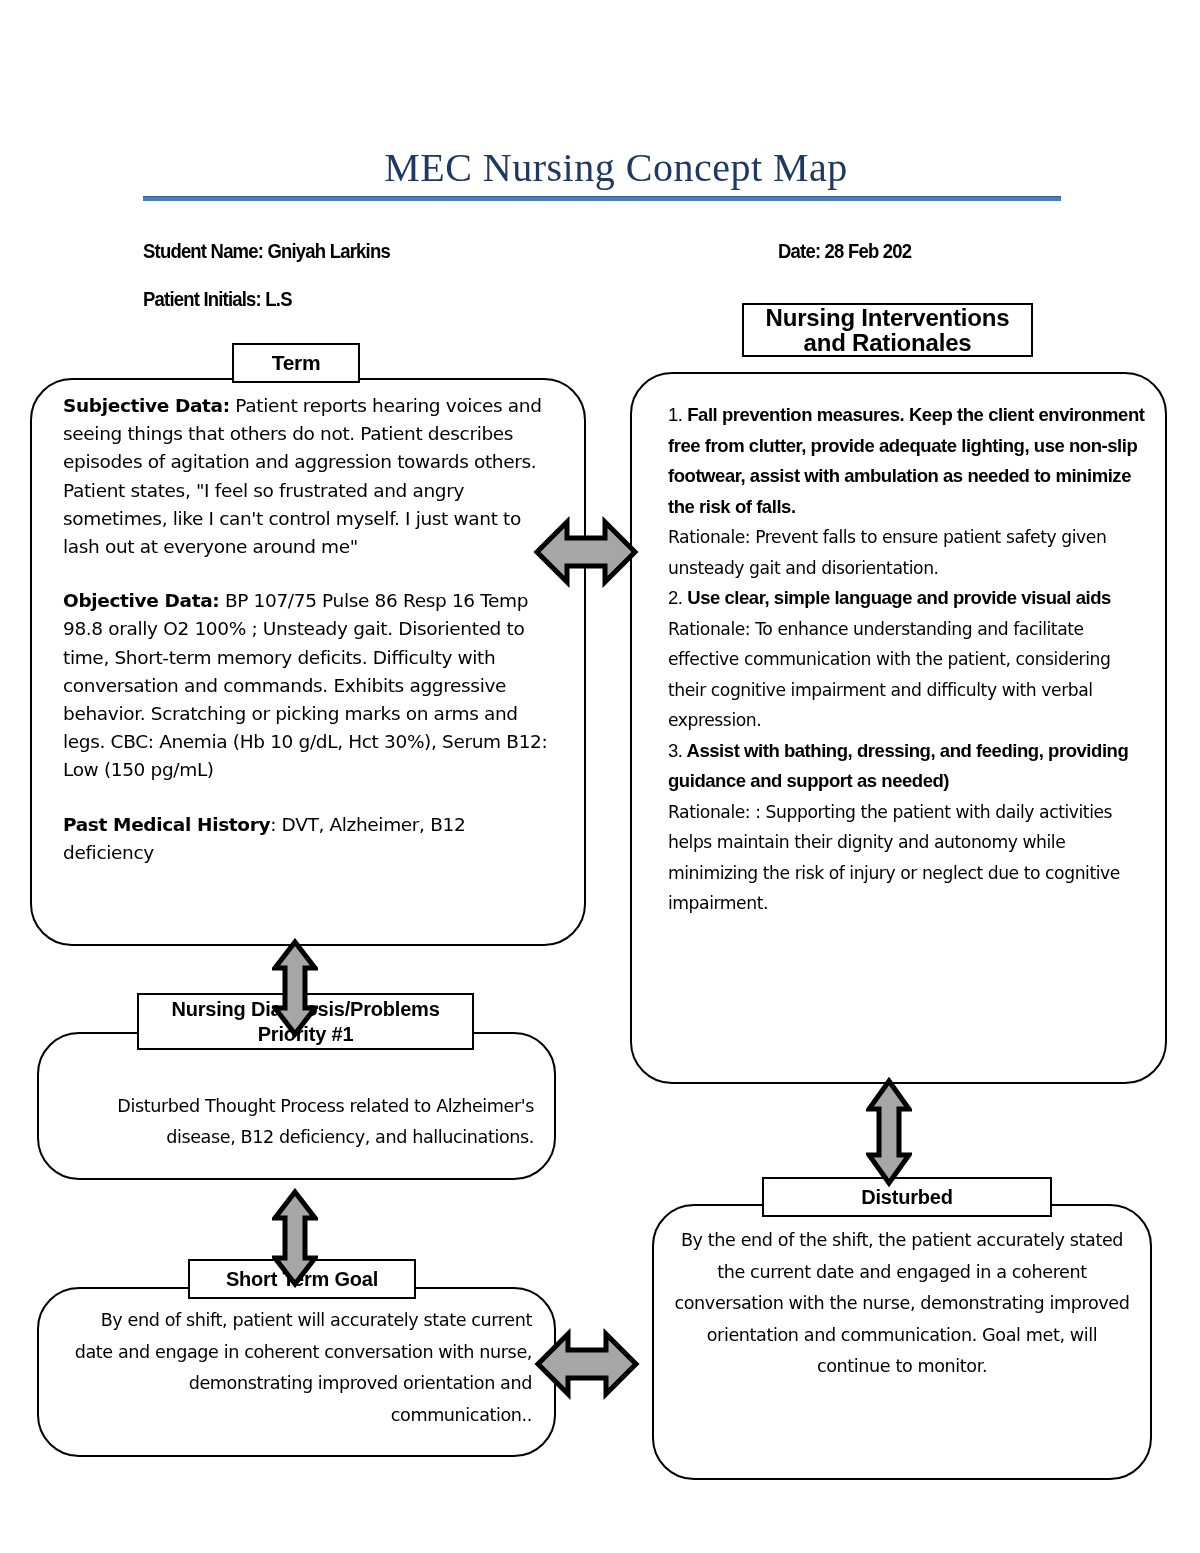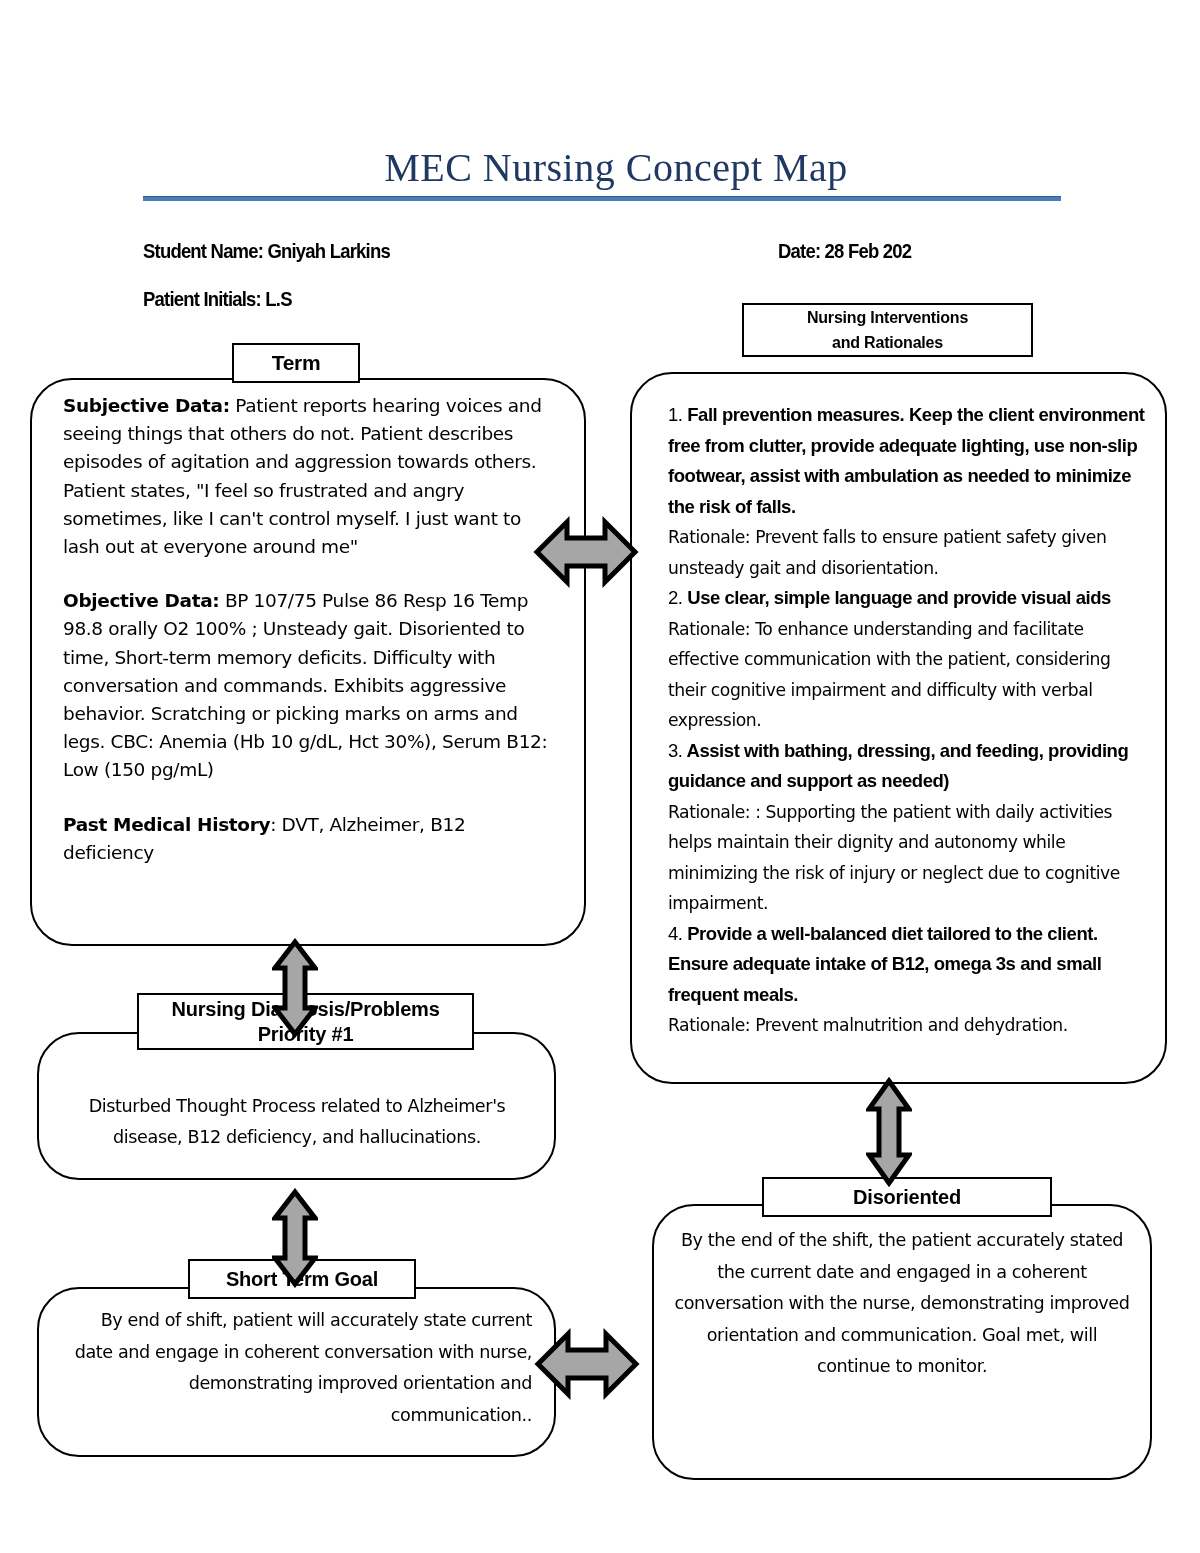--- a/index.html
+++ b/index.html
@@ -121,21 +121,21 @@
     left: 630px;
     top: 372px;
     width: 537px;
     height: 712px;
   }
   #interventions-label {
     left: 742px;
     top: 303px;
     width: 291px;
     height: 54px;
-    font-size: 16px;
+    font-size: 24px;
     line-height: 25px;
     letter-spacing: -0.2px;
   }
   #interventions-body {
     left: 668px;
     top: 400px;
     width: 484px;
   }
   .iv-item { margin: 0; }
   .iv-head {
@@ -170,21 +170,21 @@
     width: 337px;
     height: 57px;
     font-size: 20px;
     line-height: 25px;
     letter-spacing: -0.2px;
   }
   #diagnosis-body {
     left: 60px;
     top: 1091px;
     width: 474px;
-    text-align: center;
+    text-align: right;
     font-family: "DejaVu Sans", sans-serif;
     font-size: 17.6px;
     line-height: 31px;
     letter-spacing: -0.4px;
   }
 
   
   #goal-node {
     left: 37px;
     top: 1287px;
@@ -286,43 +286,39 @@
     <div class="iv-item">
       <p class="iv-head"><span class="num">2.</span><span> Use clear, simple language and provide visual aids</span></p>
       <p class="iv-rationale">Rationale: To enhance understanding and facilitate effective communication with the patient, considering their cognitive impairment and difficulty with verbal expression.</p>
     </div>
 
     <div class="iv-item">
       <p class="iv-head"><span class="num">3.</span><span> Assist with bathing, dressing, and feeding, providing guidance and support as needed)</span></p>
       <p class="iv-rationale">Rationale: : Supporting the patient with daily activities helps maintain their dignity and autonomy while minimizing the risk of injury or neglect due to cognitive impairment.</p>
     </div>
 
-    <div class="iv-item">
-      <p class="iv-head"><span class="num">4.</span><span> Provide a well-balanced diet tailored to the client. Ensure adequate intake of B12, omega 3s and small frequent meals.</span></p>
-      <p class="iv-rationale"> Rationale: Prevent malnutrition and dehydration.</p>
-    </div>
 
   </div>
 
   <div class="node" id="diagnosis-node"></div>
   <div class="node-label" id="diagnosis-label">
     <span>Nursing Diagnosis/Problems</span>
     <span>Priority #1</span>
   </div>
   <div class="node-body" id="diagnosis-body">Disturbed Thought Process related to Alzheimer's disease, B12 deficiency, and hallucinations.</div>
 
   <div class="node" id="goal-node"></div>
   <div class="node-label" id="goal-label">
     <span>Short Term Goal</span>
   </div>
   <div class="node-body" id="goal-body">By end of shift, patient will accurately state current date and engage in coherent conversation with nurse, demonstrating improved orientation and communication..</div>
 
   <div class="node" id="evaluation-node"></div>
   <div class="node-label" id="evaluation-label">
-    <span>Disoriented</span>
+    <span>Disturbed</span>
   </div>
   <div class="node-body" id="evaluation-body">By the end of the shift, the patient accurately stated the current date and engaged in a coherent conversation with the nurse, demonstrating improved orientation and communication. Goal met, will continue to monitor.</div>
 
   <div class="arrow" id="arrow-data-interventions">
     <svg width="106" height="92" viewBox="0 0 106 92">
       <polygon points="4,46 34,16 34,32 72,32 72,16 102,46 72,76 72,60 34,60 34,76" fill="#a6a6a6" stroke="#000000" stroke-width="5" stroke-linejoin="miter"></polygon>
     </svg>
   </div>
 
   <div class="arrow" id="arrow-data-diagnosis">

